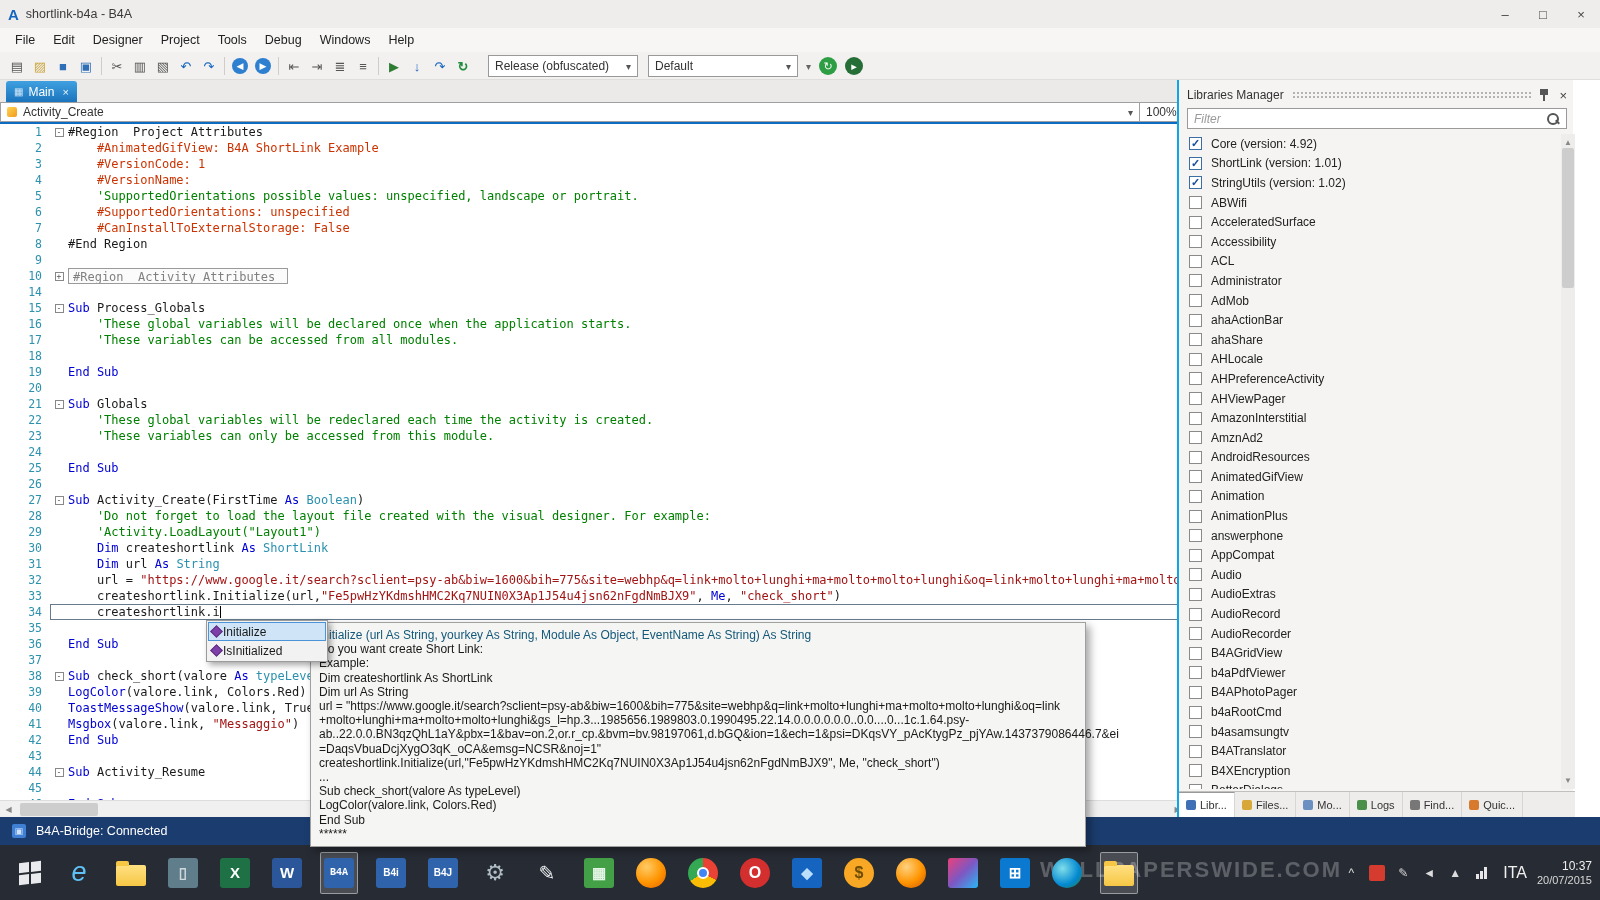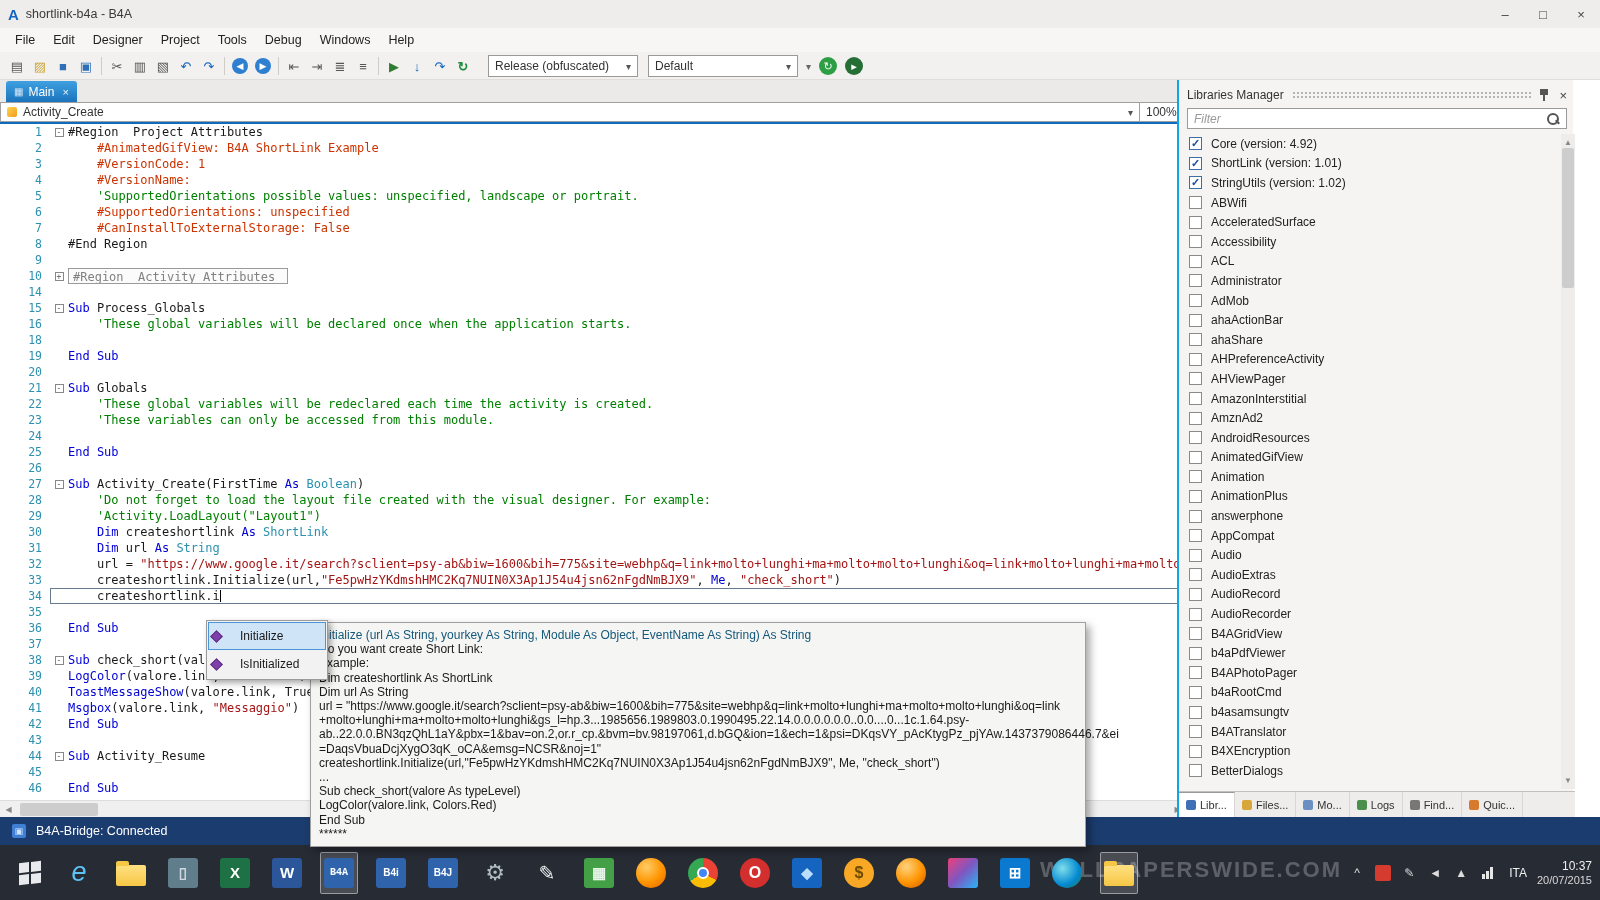--- a/index.html
+++ b/index.html
@@ -99,21 +99,21 @@
   .rp-tab{display:flex;align-items:center;gap:4px;padding:0 7px;font-size:11px;color:#333;border-right:1px solid #d8d6d4}
   .rp-tab.active{background:#fff;border-top:1px solid #999}
   .rp-tab-ico{width:10px;height:10px;border-radius:2px;flex:none}
 
   .statusbar{position:absolute;left:0;top:817px;width:1600px;height:28px;background:#1b3c6e;display:flex;align-items:center;color:#fff;padding-left:12px;gap:10px}
   .st-ico{width:14px;height:14px;background:#3f7fd4;border-radius:2px;display:flex;align-items:center;justify-content:center;font-size:9px;color:#cfe3ff}
   .st-text{font-size:12.5px}
 
   
   .acpopup{position:absolute;left:206px;top:620px;width:122px;background:#f2f2f2;border:1px solid #9b9b9b;box-shadow:3px 3px 6px rgba(0,0,0,.35);z-index:60;padding:1px}
-  .ac-item{height:28px;display:flex;align-items:center;gap:19px;padding:0 4px;font-size:12px;color:#1a1a1a}
+  .ac-item{height:19px;display:flex;align-items:center;gap:2px;padding:0 4px;font-size:12px;color:#1a1a1a}
   .ac-item.selected{background:#cfe4f7;outline:1px solid #4c94d8;outline-offset:-1px}
   .ac-ico{width:9px;height:9px;background:#7d3fa8;transform:rotate(45deg);flex:none;border:1px solid #5e2f80}
 
   
   .tooltip{position:absolute;left:310px;top:622px;width:776px;background:#f5f5f3;border:1px solid #a0a0a0;box-shadow:4px 4px 8px rgba(0,0,0,.35);z-index:55;padding:5px 8px;font-size:12px;line-height:14.2px}
   .tt-line{white-space:pre-wrap;color:#1a1a1a}
   .tt-line.sig{color:#14587a}
 
   
   .taskbar{position:absolute;left:0;top:845px;width:1600px;height:55px;background:#272b33;display:flex;align-items:center}
@@ -129,21 +129,21 @@
   .tk-ci{width:30px;height:30px;border-radius:50%;display:flex;align-items:center;justify-content:center;color:#fff;font-weight:bold;font-size:16px;position:relative}
   .chrome-dot{width:12px;height:12px;border-radius:50%;background:#4285f4;border:2px solid #fff}
   .tk-folder{width:30px;height:21px;background:linear-gradient(#ffe082,#f6c745);border-radius:2px;position:relative;margin-top:5px}
   .tk-folder::before{content:"";position:absolute;left:0;top:-4px;width:13px;height:5px;background:#f6c745;border-radius:2px 2px 0 0}
   .tk-glyph{font-size:24px}
   .tray{position:absolute;right:8px;top:0;height:55px;display:flex;align-items:center;gap:10px;color:#e6e6e6;z-index:3}
   .tray-ico{font-size:12px;color:#dcdcdc;display:flex;align-items:center;justify-content:center;width:16px;height:16px}
   .tray-ico.redsq{background:#d63b30;border-radius:2px}
   .bars{display:flex;align-items:flex-end;gap:1px;height:12px}
   .bars div{width:3px;background:#e6e6e6}
-  .lang{font-size:12px;color:#f0f0f0;margin-left:4px}
+  .lang{font-size:16px;color:#f0f0f0;margin-left:4px}
   .clock{text-align:right;line-height:14px;font-size:12px;color:#f0f0f0}
   .clock .date{font-size:11px;color:#d8d8d8}
 </style>
 </head>
 <body>
 
 <div class="screen">
   <div class="ide">
 
     <div class="titlebar">
@@ -274,20 +274,21 @@
         <div class="ed-line"><span class="ln">4</span><span class="rowbody"><span class="foldcol"></span><span class="codebody"><span class="tk-a">    #VersionName: </span></span></span></div>
         <div class="ed-line"><span class="ln">5</span><span class="rowbody"><span class="foldcol"></span><span class="codebody"><span class="tk-c">    'SupportedOrientations possible values: unspecified, landscape or portrait.</span></span></span></div>
         <div class="ed-line"><span class="ln">6</span><span class="rowbody"><span class="foldcol"></span><span class="codebody"><span class="tk-a">    #SupportedOrientations: unspecified</span></span></span></div>
         <div class="ed-line"><span class="ln">7</span><span class="rowbody"><span class="foldcol"></span><span class="codebody"><span class="tk-a">    #CanInstallToExternalStorage: False</span></span></span></div>
         <div class="ed-line"><span class="ln">8</span><span class="rowbody"><span class="foldcol"></span><span class="codebody"><span class="tk-p">#End Region</span></span></span></div>
         <div class="ed-line"><span class="ln">9</span><span class="rowbody"><span class="foldcol"></span><span class="codebody"></span></span></div>
         <div class="ed-line"><span class="ln">10</span><span class="rowbody"><span class="foldcol"><span class="foldbox">+</span></span><span class="codebody collapsed"><span class="tk-g">#Region  Activity Attributes </span></span></span></div>
         <div class="ed-line"><span class="ln">14</span><span class="rowbody"><span class="foldcol"></span><span class="codebody"></span></span></div>
         <div class="ed-line"><span class="ln">15</span><span class="rowbody"><span class="foldcol"><span class="foldbox">-</span></span><span class="codebody"><span class="tk-k">Sub</span><span class="tk-p"> Process_Globals</span></span></span></div>
         <div class="ed-line"><span class="ln">16</span><span class="rowbody"><span class="foldcol"></span><span class="codebody"><span class="tk-c">    'These global variables will be declared once when the application starts.</span></span></span></div>
+        <div class="ed-line"><span class="ln">17</span><span class="rowbody"><span class="foldcol"></span><span class="codebody"><span class="tk-c">    'These variables can be accessed from all modules.</span></span></span></div>
         <div class="ed-line"><span class="ln">18</span><span class="rowbody"><span class="foldcol"></span><span class="codebody"></span></span></div>
         <div class="ed-line"><span class="ln">19</span><span class="rowbody"><span class="foldcol"></span><span class="codebody"><span class="tk-k">End Sub</span></span></span></div>
         <div class="ed-line"><span class="ln">20</span><span class="rowbody"><span class="foldcol"></span><span class="codebody"></span></span></div>
         <div class="ed-line"><span class="ln">21</span><span class="rowbody"><span class="foldcol"><span class="foldbox">-</span></span><span class="codebody"><span class="tk-k">Sub</span><span class="tk-p"> Globals</span></span></span></div>
         <div class="ed-line"><span class="ln">22</span><span class="rowbody"><span class="foldcol"></span><span class="codebody"><span class="tk-c">    'These global variables will be redeclared each time the activity is created.</span></span></span></div>
         <div class="ed-line"><span class="ln">23</span><span class="rowbody"><span class="foldcol"></span><span class="codebody"><span class="tk-c">    'These variables can only be accessed from this module.</span></span></span></div>
         <div class="ed-line"><span class="ln">24</span><span class="rowbody"><span class="foldcol"></span><span class="codebody"></span></span></div>
         <div class="ed-line"><span class="ln">25</span><span class="rowbody"><span class="foldcol"></span><span class="codebody"><span class="tk-k">End Sub</span></span></span></div>
         <div class="ed-line"><span class="ln">26</span><span class="rowbody"><span class="foldcol"></span><span class="codebody"></span></span></div>
         <div class="ed-line"><span class="ln">27</span><span class="rowbody"><span class="foldcol"><span class="foldbox">-</span></span><span class="codebody"><span class="tk-k">Sub</span><span class="tk-p"> Activity_Create(FirstTime </span><span class="tk-k">As</span><span class="tk-t"> Boolean</span><span class="tk-p">)</span></span></span></div>
@@ -376,20 +377,24 @@
           <div class="lib-row">
             <span class="lib-check"></span>
             <span class="lib-label">ahaActionBar</span>
           </div>
           <div class="lib-row">
             <span class="lib-check"></span>
             <span class="lib-label">ahaShare</span>
           </div>
           <div class="lib-row">
             <span class="lib-check"></span>
+            <span class="lib-label">AHLocale</span>
+          </div>
+          <div class="lib-row">
+            <span class="lib-check"></span>
             <span class="lib-label">AHPreferenceActivity</span>
           </div>
           <div class="lib-row">
             <span class="lib-check"></span>
             <span class="lib-label">AHViewPager</span>
           </div>
           <div class="lib-row">
             <span class="lib-check"></span>
             <span class="lib-label">AmazonInterstitial</span>
           </div>

